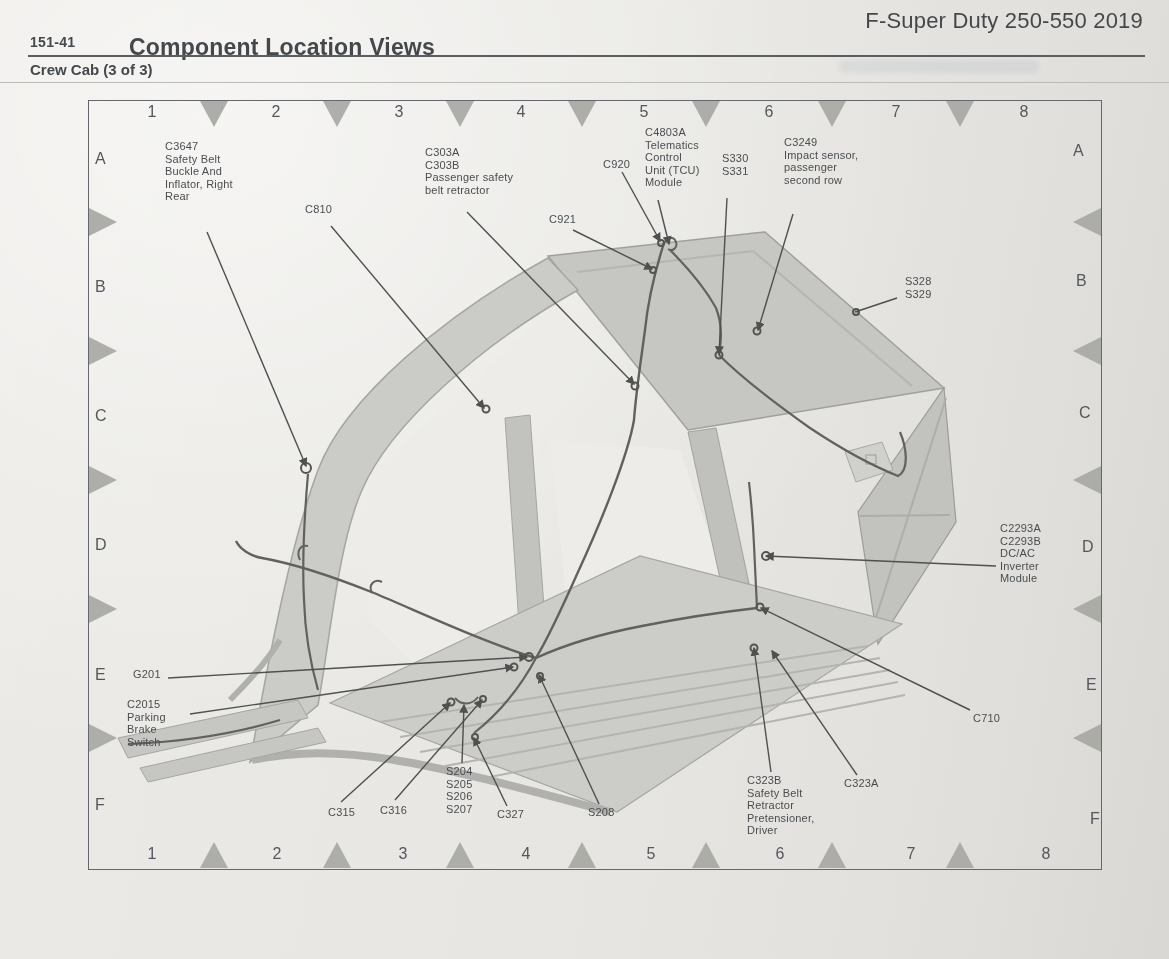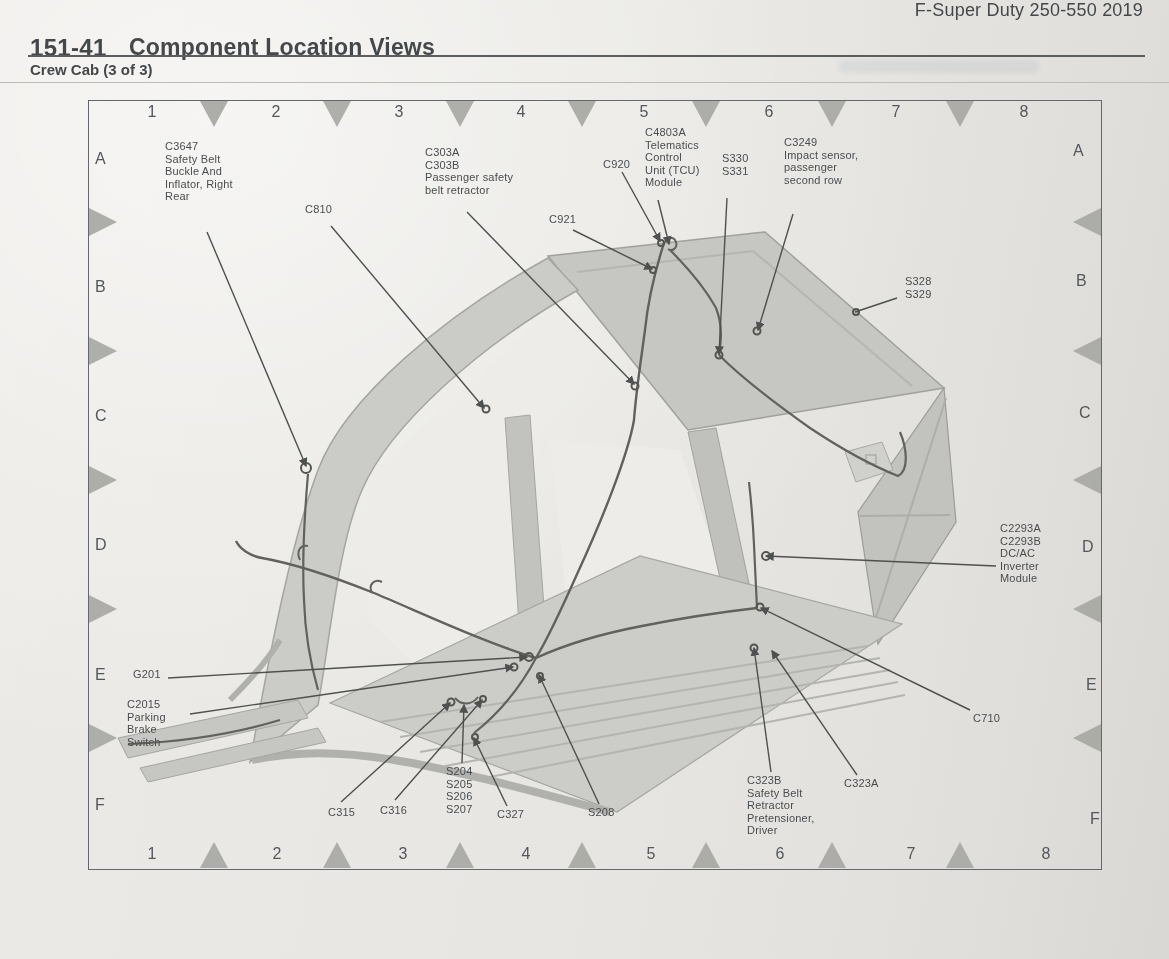--- a/index.html
+++ b/index.html
@@ -6,23 +6,23 @@
   body{
     width:1169px;height:959px;position:relative;overflow:hidden;
     background:
       radial-gradient(ellipse at 18% 12%, rgba(255,255,255,.55), rgba(255,255,255,0) 55%),
       linear-gradient(100deg, #eceae6 0%, #e8e7e3 45%, #e2e1dd 78%, #d9d8d4 100%);
     font-family:"Liberation Sans", sans-serif;
     color:#45484b;
   }
   .abs{position:absolute;}
   
-  .h-code{left:30px;top:34px;font-size:24px;font-weight:bold;letter-spacing:.3px;}
+  .h-code{left:30px;top:34px;font-size:14px;font-weight:bold;letter-spacing:.3px;}
   .h-title{left:129px;top:34px;font-size:23px;font-weight:bold;letter-spacing:.2px;}
-  .h-model{right:26px;top:0;font-size:18px;letter-spacing:.2px;}
+  .h-model{right:26px;top:8px;font-size:22px;letter-spacing:.2px;}
   .rule-main{left:28px;width:1117px;top:55px;height:2px;background:#5b5e61;}
   .h-sub{left:30px;top:61px;font-size:15px;font-weight:bold;}
   .rule-sub{left:0;width:1169px;top:82px;height:1px;background:#bcbbb7;}
   .bleed{right:130px;top:60px;width:200px;height:13px;border-radius:6px;
          background:rgba(110,125,160,.10);filter:blur(2px);}
   
   .frame{left:88px;top:100px;width:1014px;height:770px;
          border:1.6px solid #64676b;box-sizing:border-box;background:transparent;}
   
   .glabel{position:absolute;font-size:16px;color:#54575b;transform:translate(-50%,0);}

